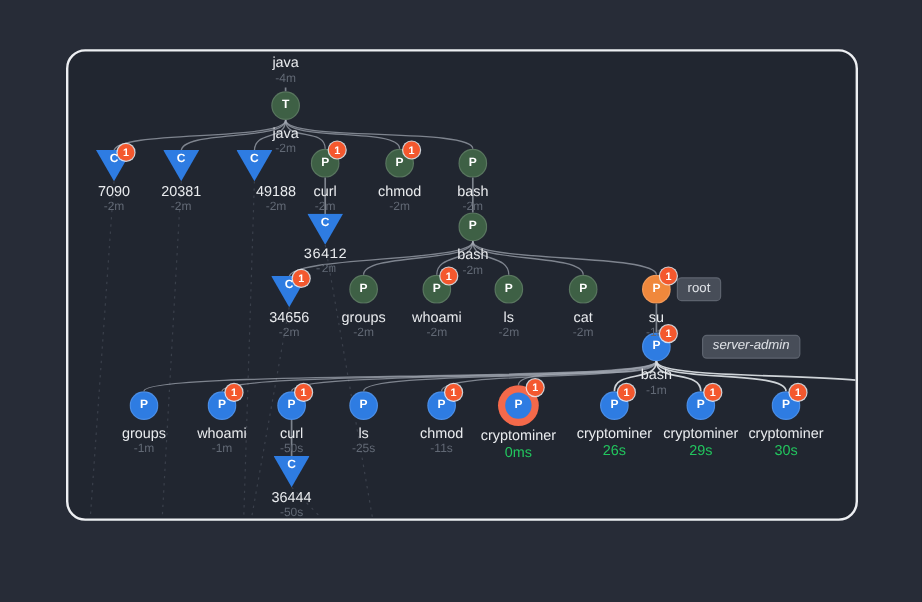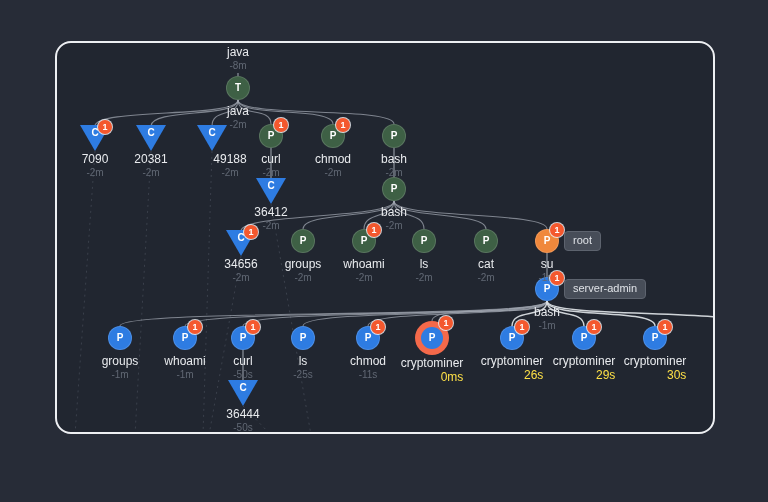--- a/index.html
+++ b/index.html
@@ -54,21 +54,21 @@
     color:#dfe2e7;font-size:11px;line-height:1;padding:3px 8px 4px;
     white-space:nowrap;z-index:2;
   }
   .lbl{
     position:absolute;transform:translateX(-50%);
     text-align:center;white-space:nowrap;z-index:2;
   }
   .lbl .name{color:#e9ebee;font-size:12px;line-height:14px;}
   .lbl .sub{font-size:10px;line-height:13px;}
   .lbl .sub.faded{color:#616874;}
-  .lbl .sub.bright{color:#fde047;font-size:12px;line-height:14px;text-align:right;}
+  .lbl .sub.bright{color:#22c55e;font-size:12px;line-height:14px;}
 </style>
 </head>
 <body>
 
 <div class="panel">
   <div class="canvas" id="canvas">
       <svg width="656" height="389" class="edges">
         <line x1="38" y1="108" x2="18" y2="392" stroke="#7e8694" stroke-opacity="0.28" stroke-dasharray="2 4" stroke-width="1"></line>
         <line x1="94" y1="108" x2="78" y2="392" stroke="#7e8694" stroke-opacity="0.28" stroke-dasharray="2 4" stroke-width="1"></line>
         <line x1="155" y1="108" x2="146" y2="392" stroke="#7e8694" stroke-opacity="0.28" stroke-dasharray="2 4" stroke-width="1"></line>
@@ -99,21 +99,21 @@
         <path d="M 490 258 C 490 276, 375 260, 375 278" fill="none" stroke="#a6adb7" stroke-opacity="0.7" stroke-width="1.1"></path>
         <path d="M 490 258 C 490 276, 455 265, 455 283" fill="none" stroke="#d9dde2" stroke-opacity="0.95" stroke-width="1.4"></path>
         <path d="M 490 258 C 490 276, 527 265, 527 283" fill="none" stroke="#d9dde2" stroke-opacity="0.95" stroke-width="1.4"></path>
         <path d="M 490 258 C 490 276, 598 265, 598 283" fill="none" stroke="#d9dde2" stroke-opacity="0.95" stroke-width="1.4"></path>
         <path d="M 490 258 C 490 276, 690 265, 690 283" fill="none" stroke="#d9dde2" stroke-opacity="0.95" stroke-width="1.4"></path>
         <path d="M 186 307 L 186 338" fill="none" stroke="#a6adb7" stroke-opacity="0.7" stroke-width="1.4"></path>
       </svg>
       <div class="node">
         <div class="lbl" style="left: 181px; top: 2px;">
           <div class="name">java</div>
-          <div class="sub faded">-8m</div>
+          <div class="sub faded">-4m</div>
         </div>
       </div>
       <div class="node">
         <div class="shape circle green" style="left: 181px; top: 45px;">
           <span class="letter">T</span>
         </div>
         <div class="lbl" style="left: 181px; top: 61px;">
           <div class="name">java</div>
           <div class="sub faded">-2m</div>
         </div>
@@ -172,21 +172,21 @@
         </div>
         <div class="lbl" style="left: 337px; top: 109px;">
           <div class="name">bash</div>
           <div class="sub faded">-2m</div>
         </div>
       </div>
       <div class="node">
         <div class="shape tri" style="left: 214px; top: 148px;">
           <span class="letter">C</span>
         </div>
-        <div class="lbl" style="left: 214px; top: 162px;">
+        <div class="lbl" style="left: 214px; top: 162px; font-family: Liberation Mono, monospace;">
           <div class="name">36412</div>
           <div class="sub faded">-2m</div>
         </div>
       </div>
       <div class="node">
         <div class="shape circle green" style="left: 337px; top: 146px;">
           <span class="letter">P</span>
         </div>
         <div class="lbl" style="left: 337px; top: 162px;">
           <div class="name">bash</div>
@@ -249,21 +249,21 @@
         <div class="lbl" style="left: 490px; top: 214px;">
           <div class="name">su</div>
           <div class="sub faded">-1m</div>
         </div>
       </div>
       <div class="node">
         <div class="shape circle blue" style="left: 490px; top: 246px;">
           <span class="letter">P</span>
         </div>
         <span class="badge" style="left: 500px; top: 235px;">1</span>
-        <div class="tag" style="left: 507px; top: 246px;">server-admin</div>
+        <div class="tag" style="left: 528px; top: 246px; font-style: italic;">server-admin</div>
         <div class="lbl" style="left: 490px; top: 262px;">
           <div class="name">bash</div>
           <div class="sub faded">-1m</div>
         </div>
       </div>
       <div class="node">
         <div class="shape circle blue" style="left: 63px; top: 295px;">
           <span class="letter">P</span>
         </div>
         <div class="lbl" style="left: 63px; top: 311px;">

